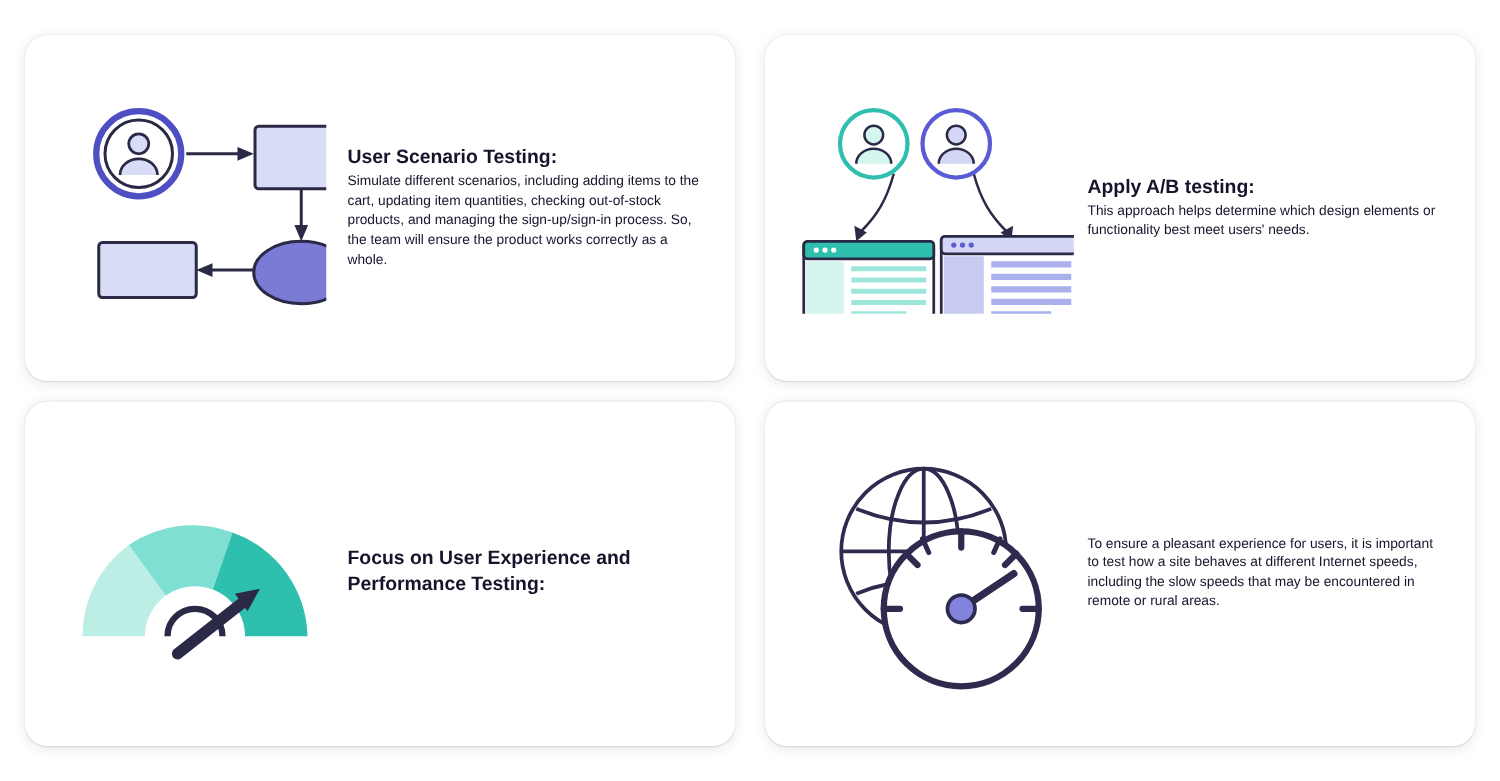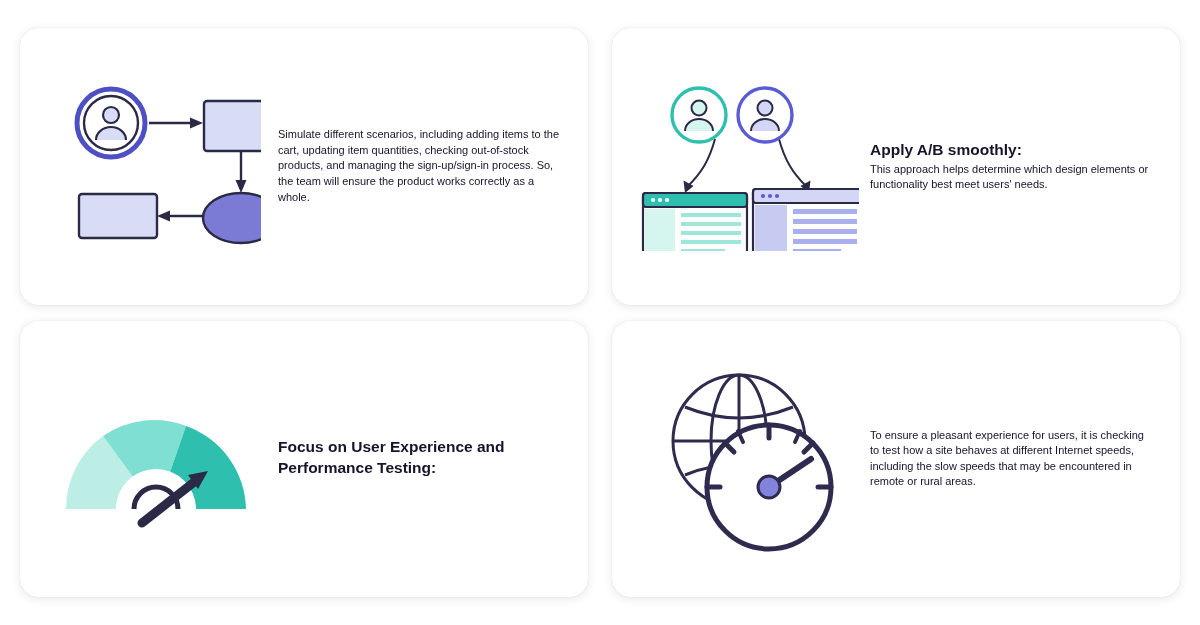--- a/index.html
+++ b/index.html
@@ -86,20 +86,21 @@
         <path d="M45 59 a15 13 0 0 1 30 0" fill="#d8dcf5" stroke="#2a2a46" stroke-width="2.2"></path>
 
         <rect x="153" y="20" width="74" height="50" rx="3" fill="#d8dcf5" stroke="#2a2a46" stroke-width="2.4"></rect>
 
         <ellipse cx="190" cy="137" rx="38" ry="25" fill="#7b7bd6" stroke="#2a2a46" stroke-width="2.4"></ellipse>
 
         <rect x="28" y="113" width="78" height="44" rx="3" fill="#d8dcf5" stroke="#2a2a46" stroke-width="2.4"></rect>
       </svg>
     </div>
     <div class="text">
+      <div class="title">User Scenario Testing:</div>
       <div class="body">Simulate different scenarios, including adding items to the cart, updating item quantities, checking out-of-stock products, and managing the sign-up/sign-in process. So, the team will ensure the product works correctly as a whole.</div>
     </div>
   </div>
 
   <div class="card card-2">
     <div class="art">
       <svg width="222" height="170" viewBox="0 0 222 170">
 
         <path d="M78 58 C72 80, 64 92, 52 104" fill="none" stroke="#2a2a46" stroke-width="2"></path>
         <polygon points="48,112 46.5,99.5 56.5,105" fill="#2a2a46"></polygon>
@@ -133,21 +134,21 @@
         <circle cx="140" cy="115" r="2.1" fill="#5b5bd6"></circle>
         <rect x="118" y="124" width="32" height="64" fill="#c7cbf2"></rect>
         <rect x="156" y="128" width="64" height="5" fill="#aab0ec"></rect>
         <rect x="156" y="138" width="64" height="5" fill="#aab0ec"></rect>
         <rect x="156" y="148" width="64" height="5" fill="#aab0ec"></rect>
         <rect x="156" y="158" width="64" height="5" fill="#aab0ec"></rect>
         <rect x="156" y="168" width="48" height="5" fill="#aab0ec"></rect>
       </svg>
     </div>
     <div class="text">
-      <div class="title">Apply A/B smoothly:</div>
+      <div class="title">Apply A/B testing:</div>
       <div class="body">This approach helps determine which design elements or functionality best meet users' needs.</div>
     </div>
   </div>
 
   <div class="card card-3">
     <div class="art">
       <svg width="200" height="160" viewBox="0 0 200 160">
 
         <path d="M10 130 A90 90 0 0 1 47 57 L77 98 A40 40 0 0 0 60 130 Z" fill="#bdeee6"></path>
         <path d="M47 57 A90 90 0 0 1 130 47 L113 96 A40 40 0 0 0 77 98 Z" fill="#7fdfd2"></path>
@@ -185,17 +186,17 @@
         <line x1="66" y1="128" x2="79" y2="128" stroke="#2e2b4f" stroke-width="5" stroke-linecap="round"></line>
         <line x1="190" y1="128" x2="177" y2="128" stroke="#2e2b4f" stroke-width="5" stroke-linecap="round"></line>
         <line x1="97" y1="72" x2="102" y2="83" stroke="#2e2b4f" stroke-width="4" stroke-linecap="round"></line>
         <line x1="159" y1="72" x2="154" y2="83" stroke="#2e2b4f" stroke-width="4" stroke-linecap="round"></line>
 
         <line x1="128" y1="128" x2="170" y2="100" stroke="#2e2b4f" stroke-width="6" stroke-linecap="round"></line>
         <circle cx="128" cy="128" r="11" fill="#8183dd" stroke="#2e2b4f" stroke-width="3"></circle>
       </svg>
     </div>
     <div class="text">
-      <div class="body">To ensure a pleasant experience for users, it is checking to test how a site behaves at different Internet speeds, including the slow speeds that may be encountered in remote or rural areas.</div>
+      <div class="body">To ensure a pleasant experience for users, it is important to test how a site behaves at different Internet speeds, including the slow speeds that may be encountered in remote or rural areas.</div>
     </div>
   </div>
 
 </div>
 
 </body></html>

